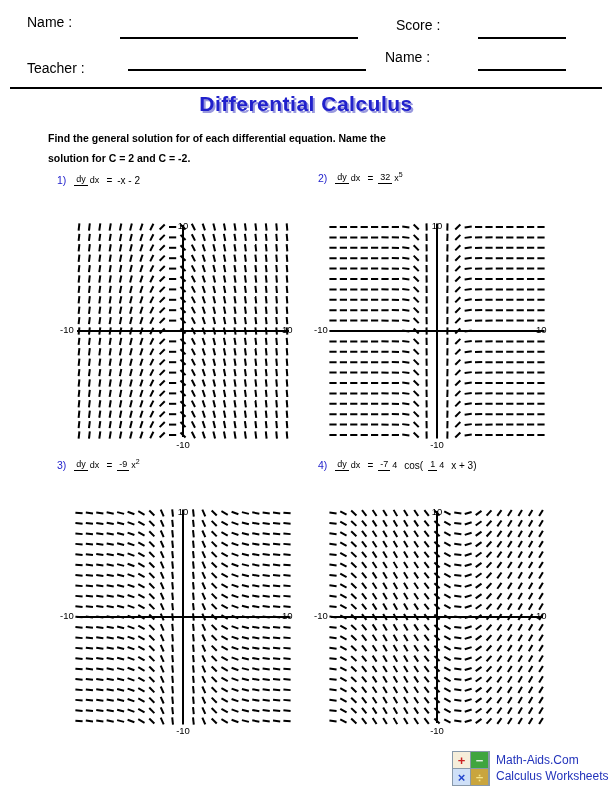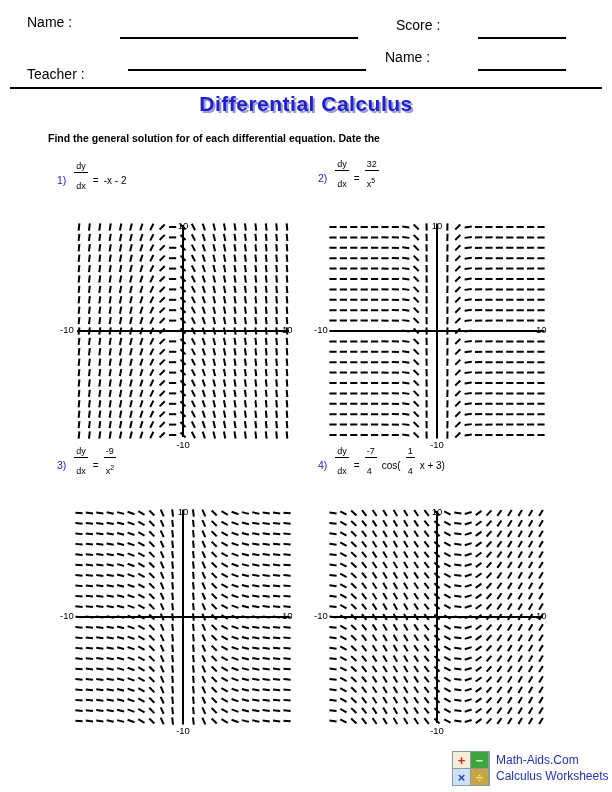--- a/index.html
+++ b/index.html
@@ -12,21 +12,21 @@
   .separator{border-top:2px solid #000;height:0;}
   
   .title{width:612px;text-align:center;font-size:21px;font-weight:bold;
          color:#2121cc;text-shadow:2px 2px 0 #9a9ade;letter-spacing:0.5px;}
   .instr{font-size:10.5px;font-weight:bold;line-height:20px;width:350px;}
   
   .prob{display:flex;align-items:center;gap:8px;height:28px;}
   .pnum{color:#2222cc;font-size:10.5px;}
   .eq{display:flex;align-items:center;gap:5px;font-size:10px;}
   .eqt{font-size:10px;white-space:pre;}
-  .frac{display:inline-flex;flex-direction:column;
+  .frac{display:inline-flex;flex-direction:row;align-items:center;
         font-size:9px;line-height:1.15;}
   .frac .fn{border-bottom:1px solid #000;padding:0 2px;}
   .frac .fd{padding:8px 2px;}
   .frac sup{font-size:7px;vertical-align:super;line-height:0;}
   
   .graph{width:268px;height:252px;}
   .graph svg{position:absolute;left:20px;top:10px;}
   .glabel{position:absolute;font-size:9.5px;color:#000;}
   .glabel.top{left:0;width:268px;text-align:center;top:13px;}
   .glabel.bottom{left:0;width:268px;text-align:center;top:232px;}
@@ -40,29 +40,30 @@
   .site{font-size:12px;color:#2233bb;}
   .subtitle{font-size:12px;color:#2233bb;}
 </style>
 </head>
 <body>
 
 <div class="abs hlabel" style="left:27px;top:14px">Name :</div>
 <div class="abs wline" style="left:120px;top:23px;width:238px"></div>
 <div class="abs hlabel" style="left:396px;top:17px">Score :</div>
 <div class="abs wline" style="left:478px;top:23px;width:88px"></div>
-<div class="abs hlabel" style="left:27px;top:66px">Teacher :</div>
+<div class="abs hlabel" style="left:27px;top:60px">Teacher :</div>
 <div class="abs wline" style="left:128px;top:55px;width:238px"></div>
 <div class="abs hlabel" style="left:385px;top:49px">Name :</div>
 <div class="abs wline" style="left:478px;top:55px;width:88px"></div>
 <div class="abs separator" style="left:10px;top:87px;width:592px"></div>
 
 <div class="abs title" style="left:0;top:92px">Differential Calculus</div>
 <div class="abs instr" style="left:48px;top:128px">
-  <div>Find the general solution for of each differential equation. Date the</div>
+  <div>Find the general solution for of each differential equation. Name the</div>
+  <div>solution for C = 2 and C = -2.</div>
 </div>
 
 <div class="abs prob" style="left:57px;top:166px">
   <span class="pnum">1)</span>
   <span class="eq">
       <span class="frac">
         <span class="fn">dy</span>
         <span class="fd">dx</span>
       </span>
       <span class="eqt">=</span>

